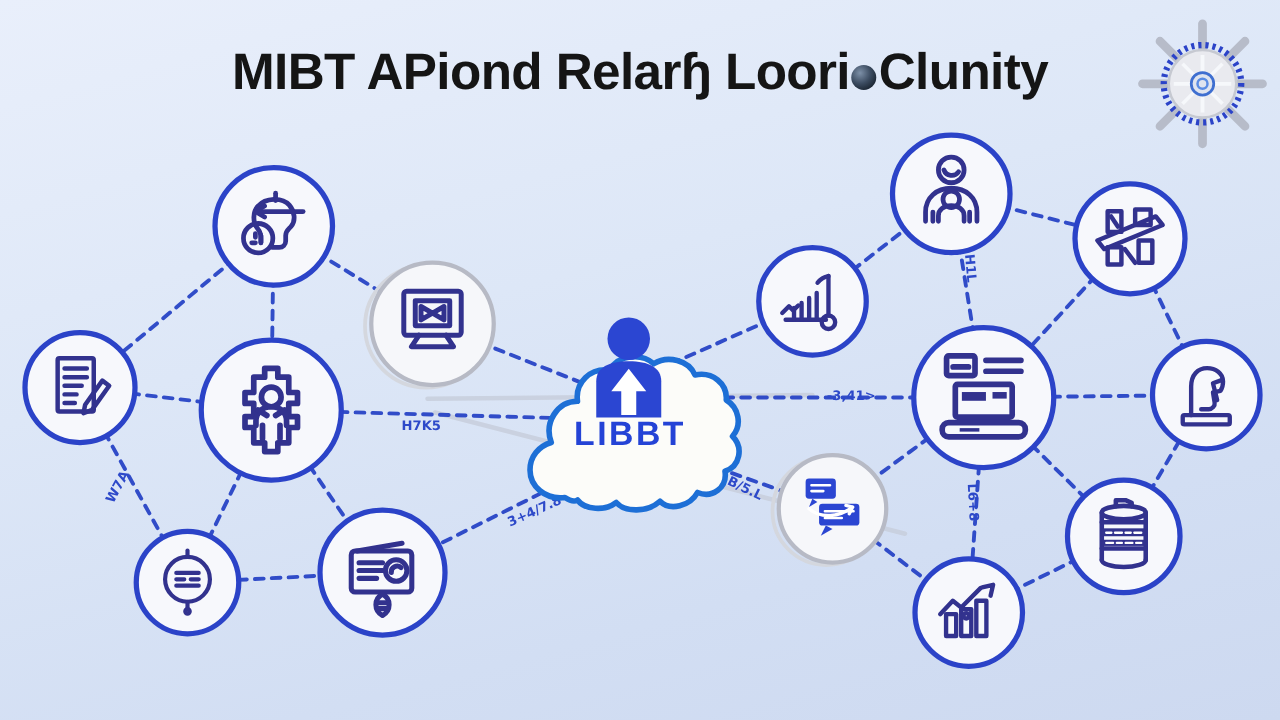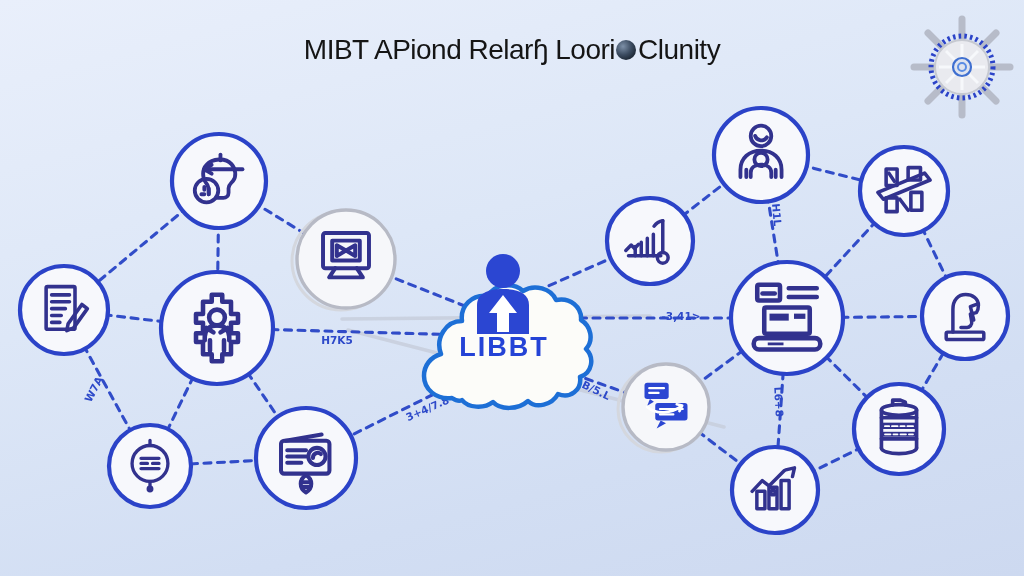--- a/index.html
+++ b/index.html
@@ -1,20 +1,20 @@
 <!DOCTYPE html>
 <html><head>
 <meta charset="utf-8">
 <style>
   html,body{margin:0;padding:0;}
   .stage{position:relative;width:1024px;height:576px;overflow:hidden;
     background:linear-gradient(165deg,#e9effb 0%,#dde7f7 40%,#d2def3 75%,#cdd9f0 100%);
     font-family:"Liberation Sans",sans-serif;}
   .title{position:absolute;top:34px;left:0;width:100%;text-align:center;
-    font-size:28px;font-weight:400;color:#151515;letter-spacing:-0.5px;white-space:nowrap;}
+    font-size:41px;font-weight:700;color:#151515;letter-spacing:-0.5px;white-space:nowrap;}
   .globe{display:inline-block;width:20px;height:20px;border-radius:50%;
     background:radial-gradient(circle at 35% 32%,#7d90a8 0%,#3c4c61 45%,#141d28 85%);
     margin:0 2px 0 1px;transform:translateY(1px);}
   svg{position:absolute;inset:0;}
   .edge{stroke:#2340c5;stroke-width:3.1;stroke-dasharray:7 6.5;stroke-linecap:round;opacity:.92;}
   .gline{stroke:#c9d0de;stroke-width:3.6;opacity:.9;stroke-linecap:round;}
   .ring-blue{fill:#f7f8fc;stroke:#2b43c8;stroke-width:4.2;}
   .ring-gray{fill:#f6f7fa;stroke:#b7bac5;stroke-width:3.4;}
   .ring-gray2{fill:none;stroke:#d4d7de;stroke-width:3;}
   .elabel{fill:#2d49c9;font:600 10.5px "DejaVu Sans",sans-serif;text-anchor:middle;}

